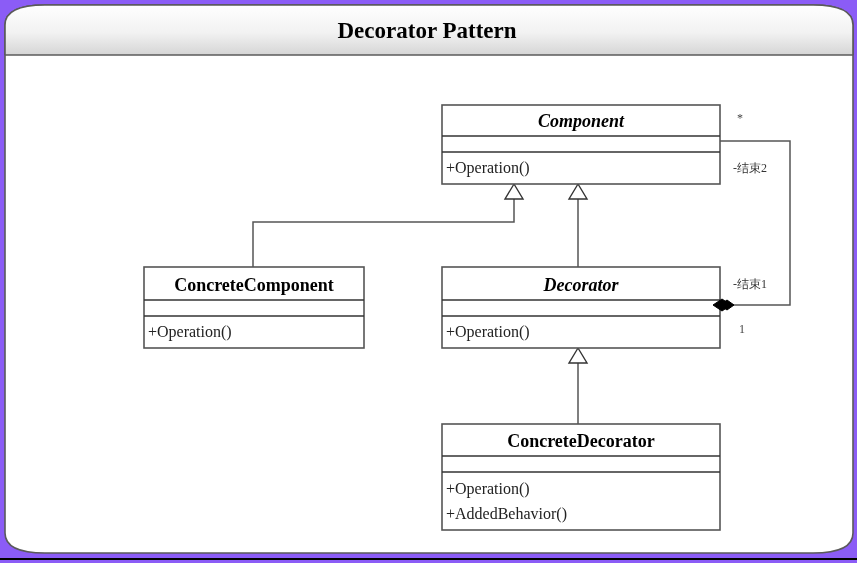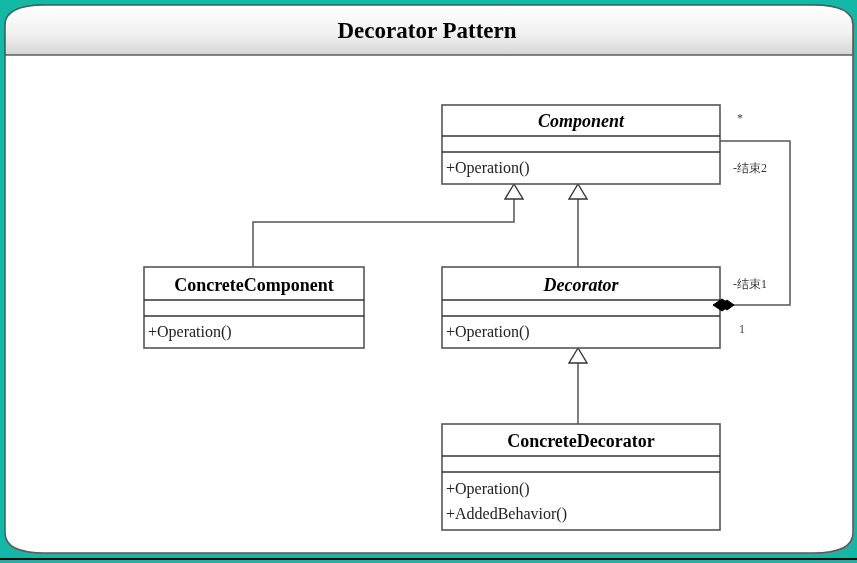--- a/index.html
+++ b/index.html
@@ -8,21 +8,21 @@
     background: #ffffff;
   }
   body {
     font-family: "Liberation Serif", "DejaVu Serif", serif;
   }
   #page {
     position: relative;
     width: 857px;
     height: 563px;
     overflow: hidden;
-    background: #14b8a6;
+    background: #8b5cf6;
   }
   #diagram-surface {
     position: absolute;
     left: 0;
     top: 0;
     width: 857px;
     height: 563px;
   }
   .frame-header-text {
     font-family: "Liberation Serif", "DejaVu Serif", serif;

